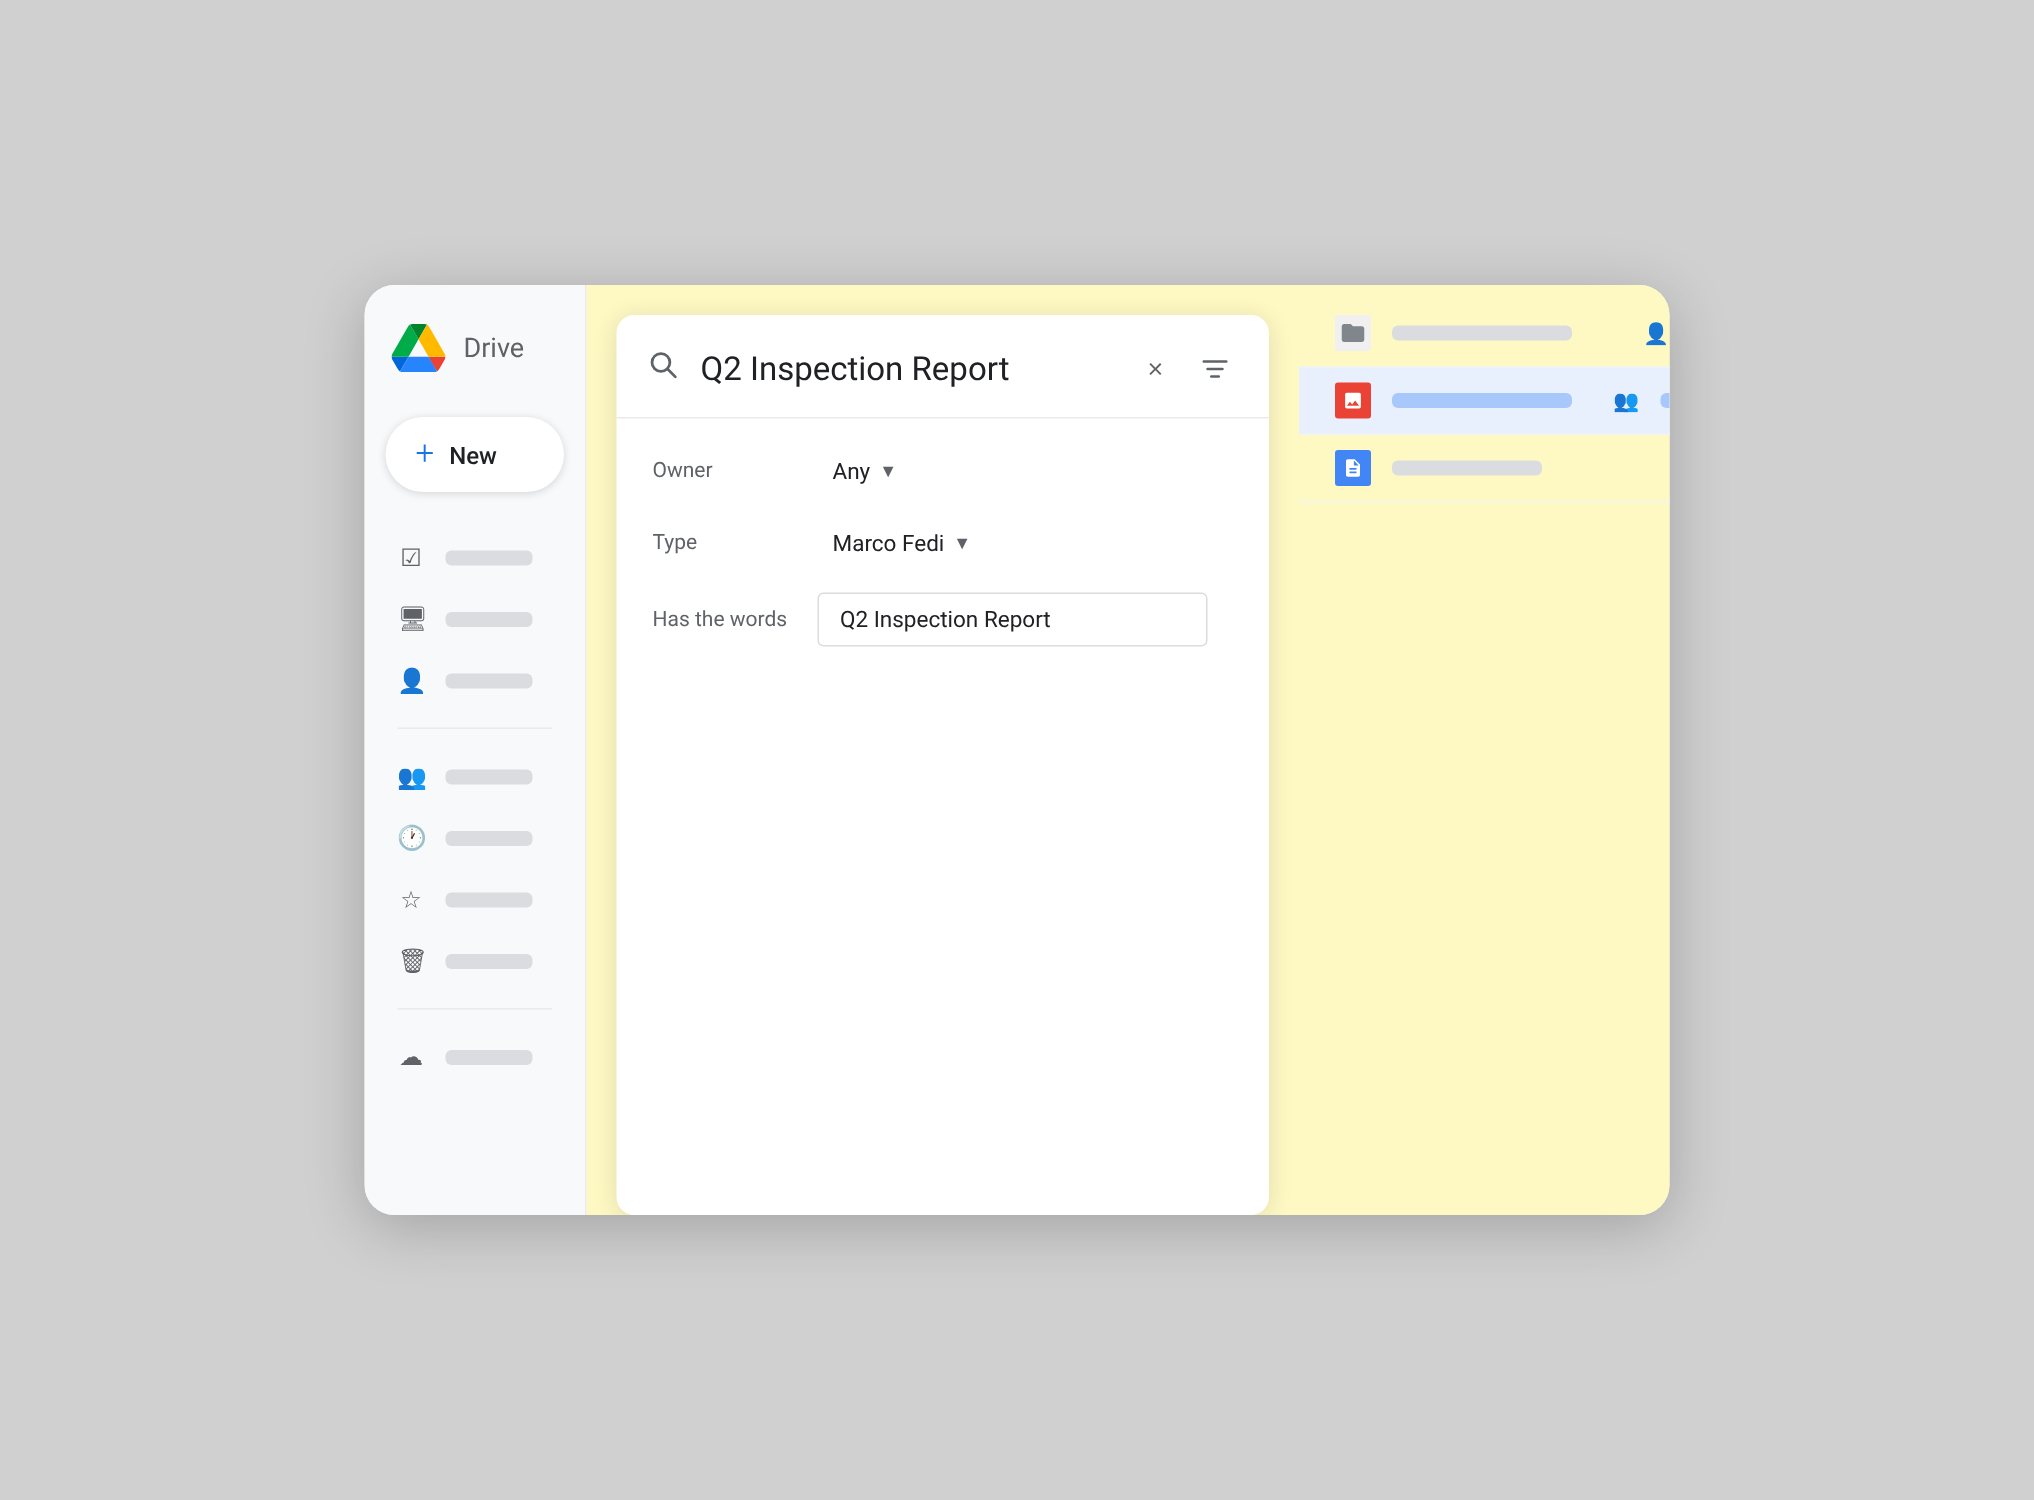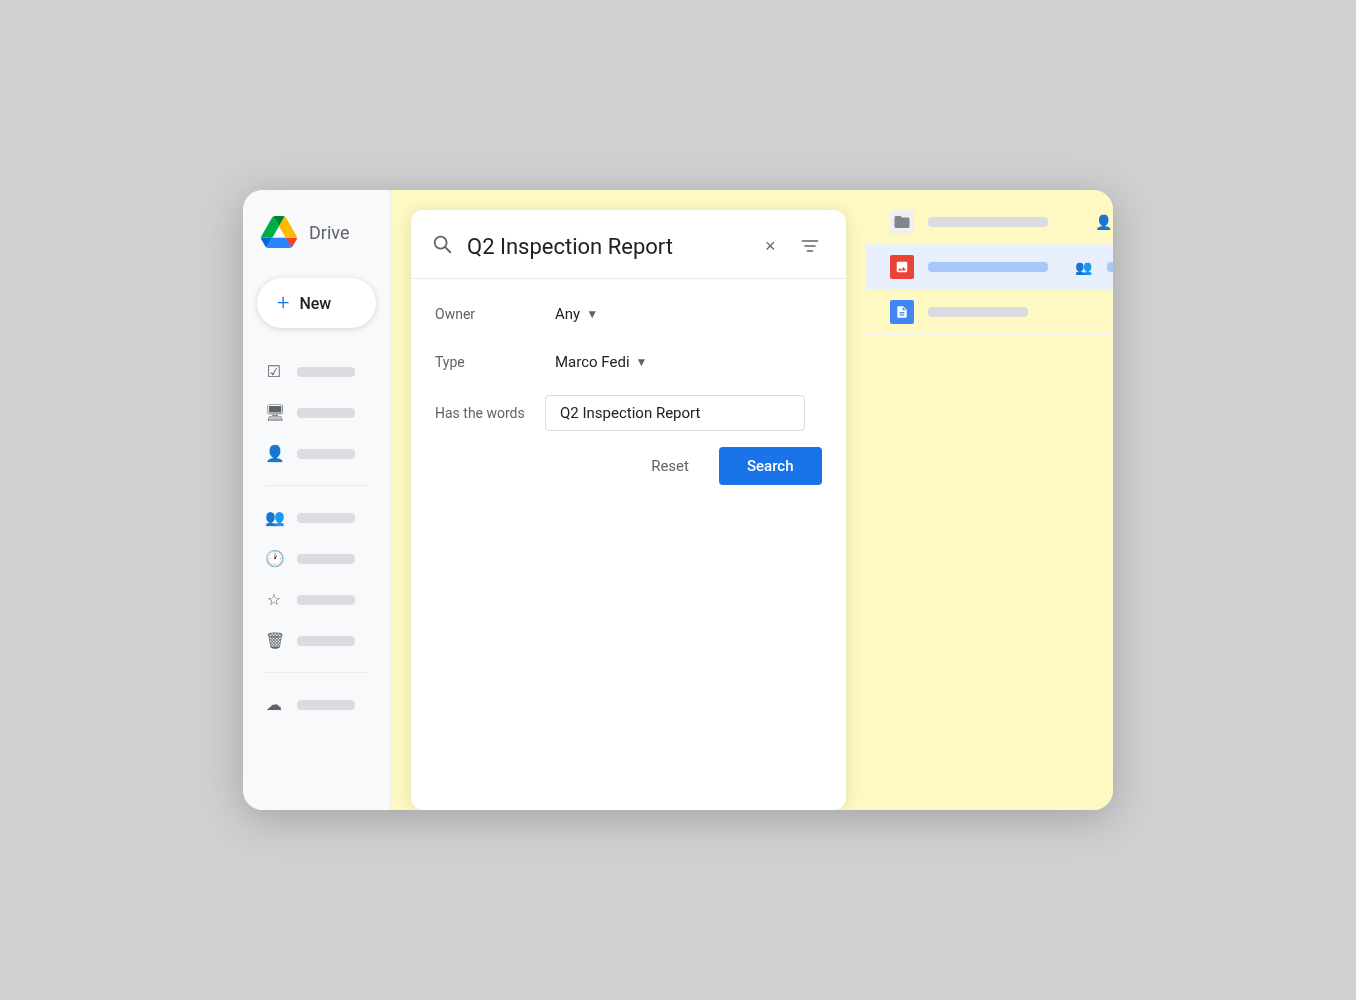--- a/index.html
+++ b/index.html
@@ -442,24 +442,20 @@
             <span class="dropdown-arrow">▼</span>
           </div>
         </div>
 
         <div class="filter-row">
           <span class="filter-label">Has the words</span>
           <input class="filter-input" type="text" value="Q2 Inspection Report" style="">
         </div>
       </div>
 
-      <div class="search-actions-row">
-        <button class="reset-btn">Reset</button>
-        <button class="search-btn">Search</button>
-      </div>
     </div>
 
     <div class="file-list">
 
       <div class="file-row">
         <div class="file-icon folder">
           <svg width="18" height="18" viewBox="0 0 24 24" fill="#80868b">
             <path d="M10 4H4c-1.1 0-2 .9-2 2v12c0 1.1.9 2 2 2h16c1.1 0 2-.9 2-2V8c0-1.1-.9-2-2-2h-8l-2-2z"></path>
           </svg>
         </div>

